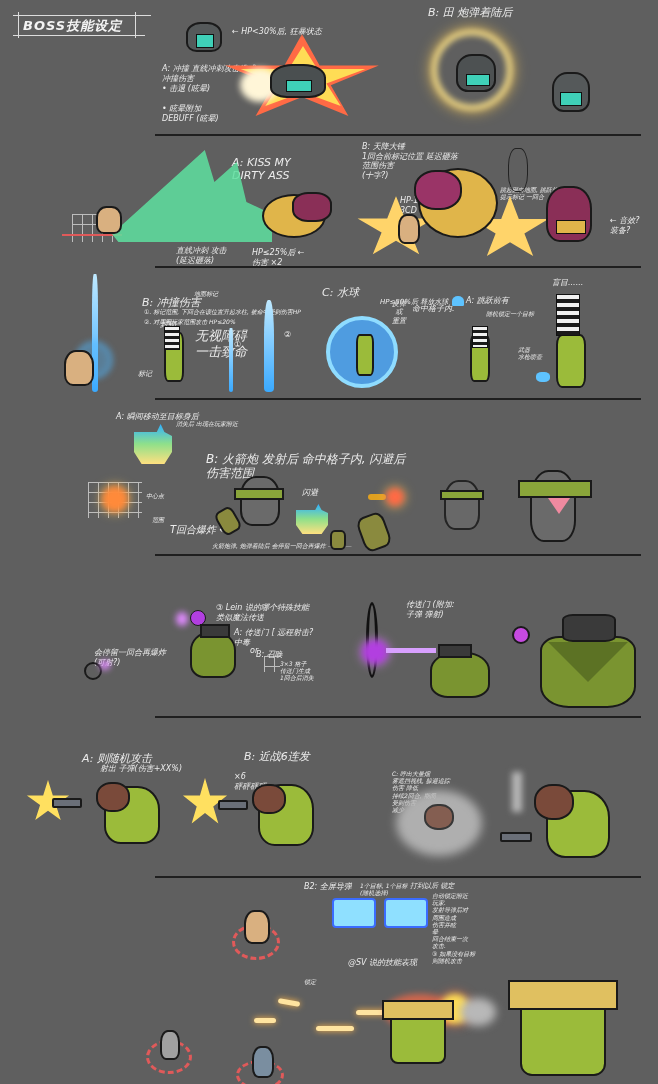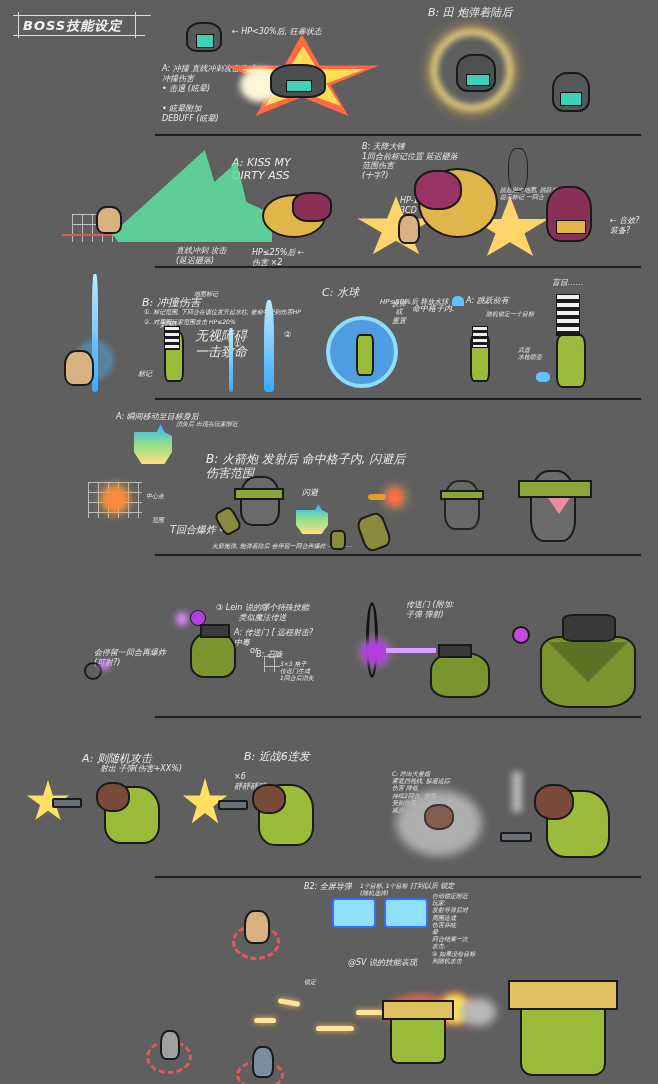--- a/index.html
+++ b/index.html
@@ -161,21 +161,21 @@
   <div class="glow" style="left:386px;top:488px;width:18px;height:18px;background:#ff6a45;box-shadow:0 0 10px #ffcc55;"></div>
   <div class="char" style="left:444px;top:480px;width:36px;height:50px;background:#6a6a6a;opacity:.85;"></div>
   <div class="abs" style="left:440px;top:490px;width:44px;height:10px;background:#8aa53a;border:2px solid #1a1a1a;"></div>
   <div class="char" style="left:530px;top:470px;width:46px;height:72px;background:#6a6a6a;"></div>
   <div class="abs" style="left:518px;top:480px;width:74px;height:18px;background:#8aa53a;border:2px solid #1a1a1a;"></div>
   <div class="abs" style="left:548px;top:498px;width:22px;height:16px;background:#f08aa0;clip-path:polygon(0 0,100% 0,50% 100%);"></div>
 </div>
 <div class="divider" style="left:155px;top:554px;width:486px;"></div>
 
 <div>
-  <div class="note" style="left:216px;top:603px;text-align:center;">③ Lein 说的哪个特殊技能
+  <div class="note" style="left:216px;top:603px;">③ Lein 说的哪个特殊技能
 类似魔法传送</div>
   <div class="note" style="left:234px;top:628px;">A: 传送门 [ 远程射击?
 中毒</div>
   <div class="note" style="left:250px;top:646px;">or</div>
   <div class="note" style="left:256px;top:650px;">B: 召唤</div>
   <div class="note" style="left:280px;top:660px;font-size:6px;">3×3 格子
 传送门生成
 1回合后消失</div>
   <div class="note" style="left:94px;top:648px;">会停留一回合再爆炸
 (可射?)</div>

